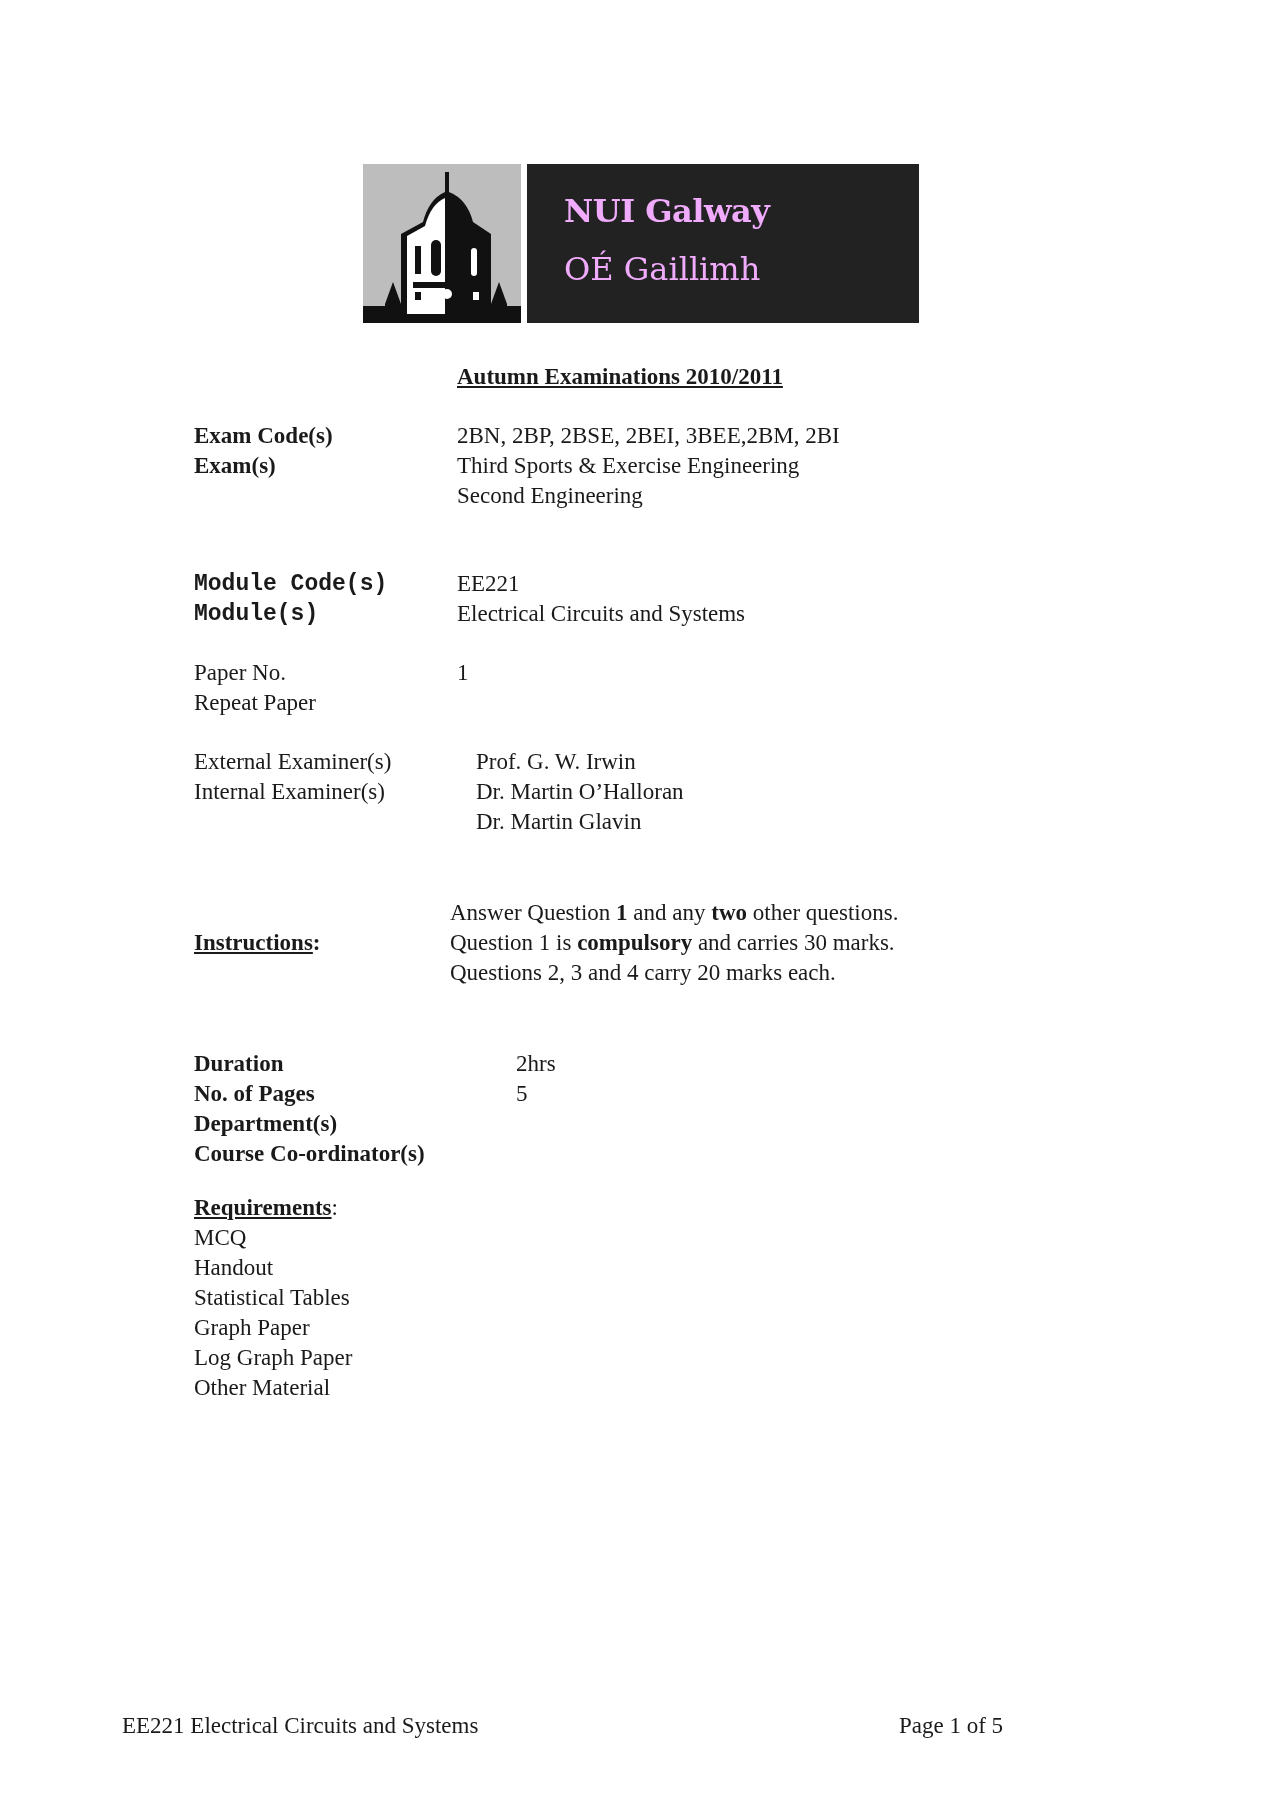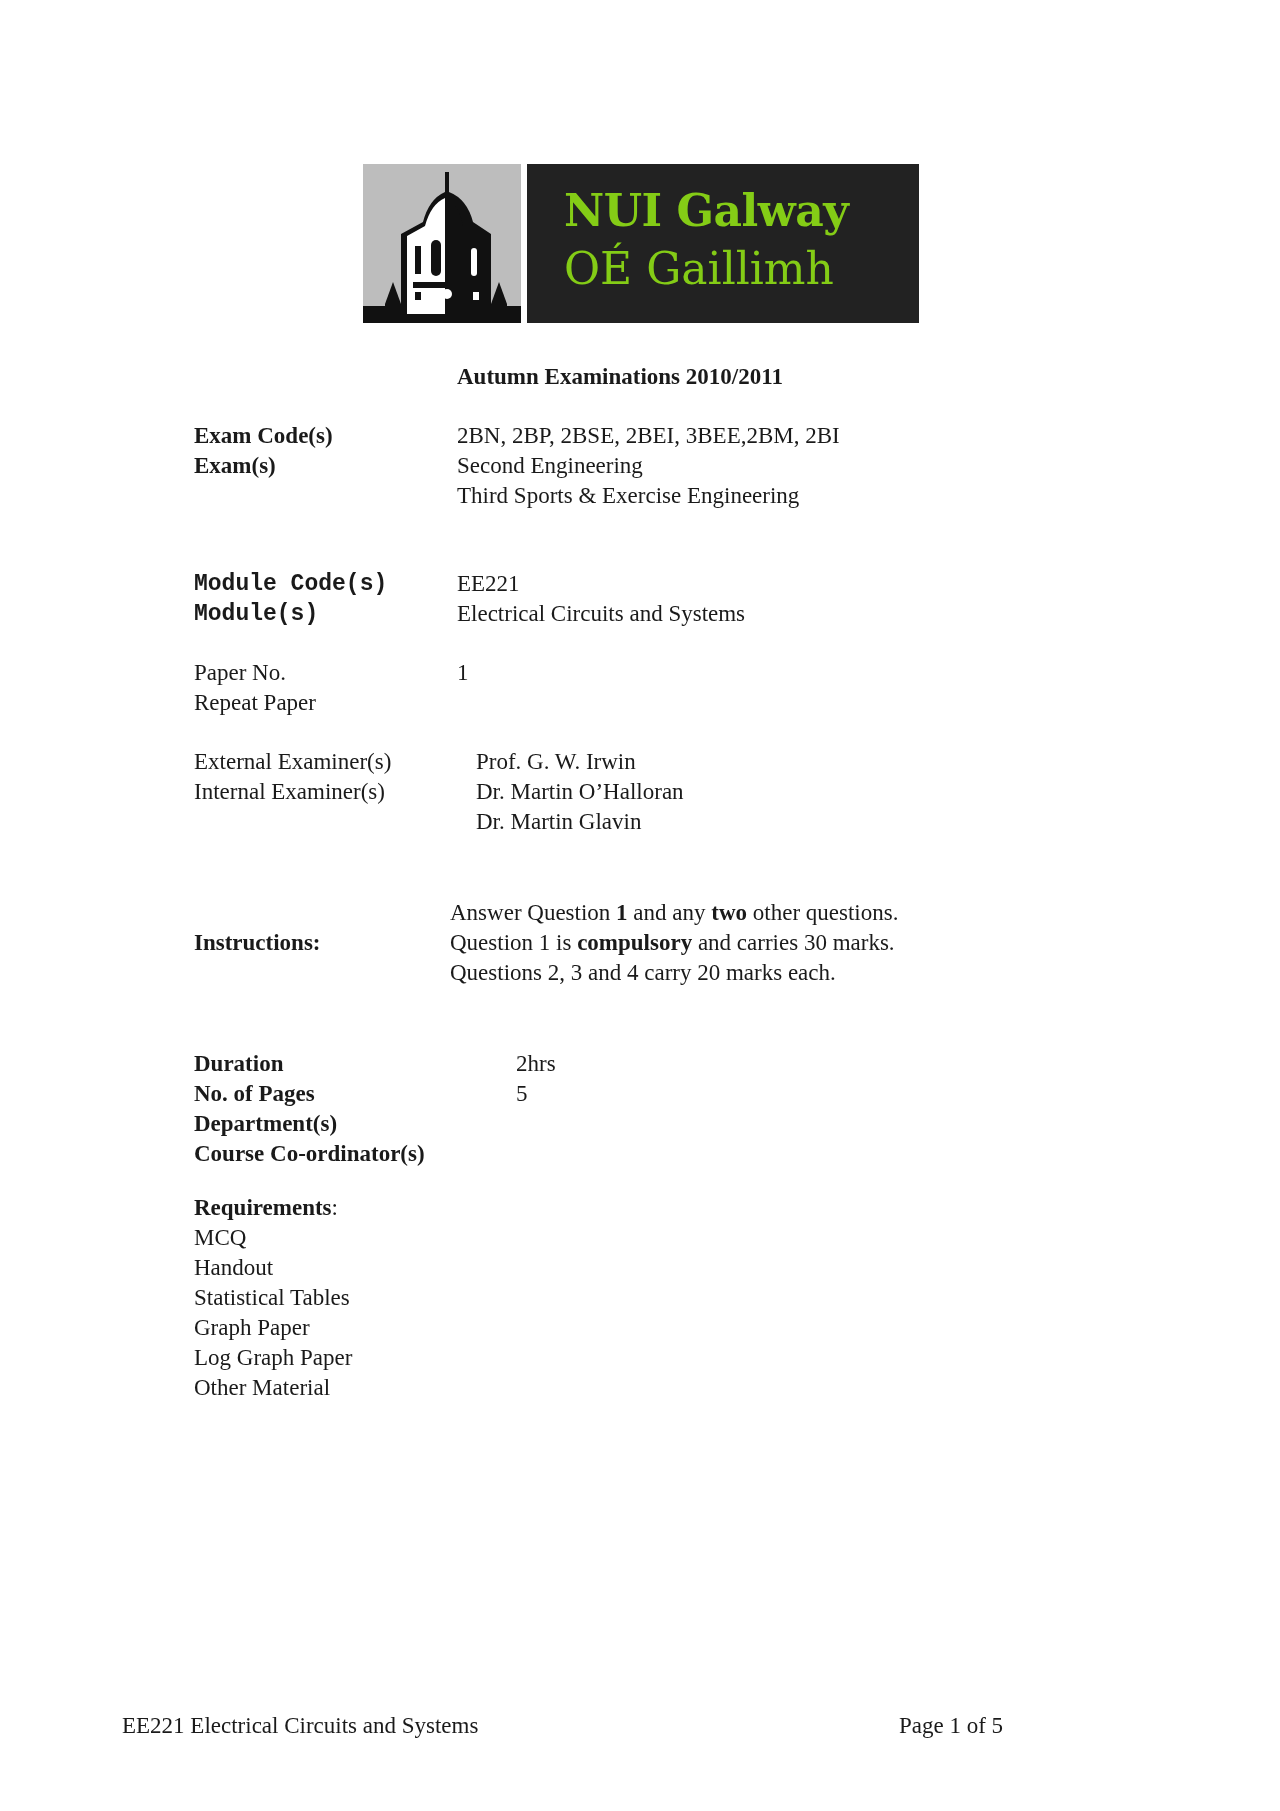--- a/index.html
+++ b/index.html
@@ -1,26 +1,26 @@
 <!DOCTYPE html>
 <html><head>
 <meta charset="utf-8">
 <style>
   html, body { margin: 0; padding: 0; background: #ffffff; }
   body { width: 1280px; height: 1811px; position: relative; overflow: hidden;
          font-family: "Liberation Serif", "DejaVu Serif", serif; color: #1a1a1a; }
   .abs { position: absolute; white-space: nowrap; }
   .t { font-size: 23px; line-height: 30px; }
   .b { font-weight: bold; }
-  .u { }
+  .u { text-decoration: underline; }
 
   #logo { position: absolute; left: 363px; top: 164px; width: 556px; height: 159px; }
   #logo-left { position: absolute; left: 0; top: 0; width: 158px; height: 159px; background: #bdbdbd; overflow: hidden; }
   #logo-right { position: absolute; left: 164px; top: 0; width: 392px; height: 159px; background: #222222; }
-  .logo-line { position: absolute; left: 37px; color: #84cc16; font-family: "DejaVu Serif", serif; font-size: 44px; line-height: 50px; white-space: nowrap; }
+  .logo-line { position: absolute; left: 37px; color: #f0abfc; font-family: "DejaVu Serif", serif; font-size: 32px; line-height: 50px; white-space: nowrap; }
   #logo-l1 { top: 22px; font-weight: bold; letter-spacing: -0.5px; }
   #logo-l2 { top: 80px; }
 
   .block { position: absolute; }
   .block div { font-size: 23px; line-height: 30px; white-space: nowrap; }
 </style>
 </head>
 <body>
 
 <div id="logo">
@@ -52,22 +52,22 @@
 </div>
 
 <div class="abs t b u" style="left:457px; top:362px;">Autumn Examinations 2010/2011</div>
 
 <div class="block" style="left:194px; top:421px;">
   <div class="b">Exam Code(s)</div>
   <div class="b">Exam(s)</div>
 </div>
 <div class="block" style="left:457px; top:421px;">
   <div>2BN, 2BP, 2BSE, 2BEI, 3BEE,2BM, 2BI</div>
+  <div>Third Sports &amp; Exercise Engineering</div>
   <div>Second Engineering</div>
-  <div>Third Sports &amp; Exercise Engineering</div>
 </div>
 
 <div class="block" style="left:194px; top:569px;font-family:Liberation Mono, monospace;">
   <div class="b">Module Code(s)</div>
   <div class="b">Module(s)</div>
 </div>
 <div class="block" style="left:457px; top:569px;">
   <div>EE221</div>
   <div>Electrical Circuits and Systems</div>
 </div>

